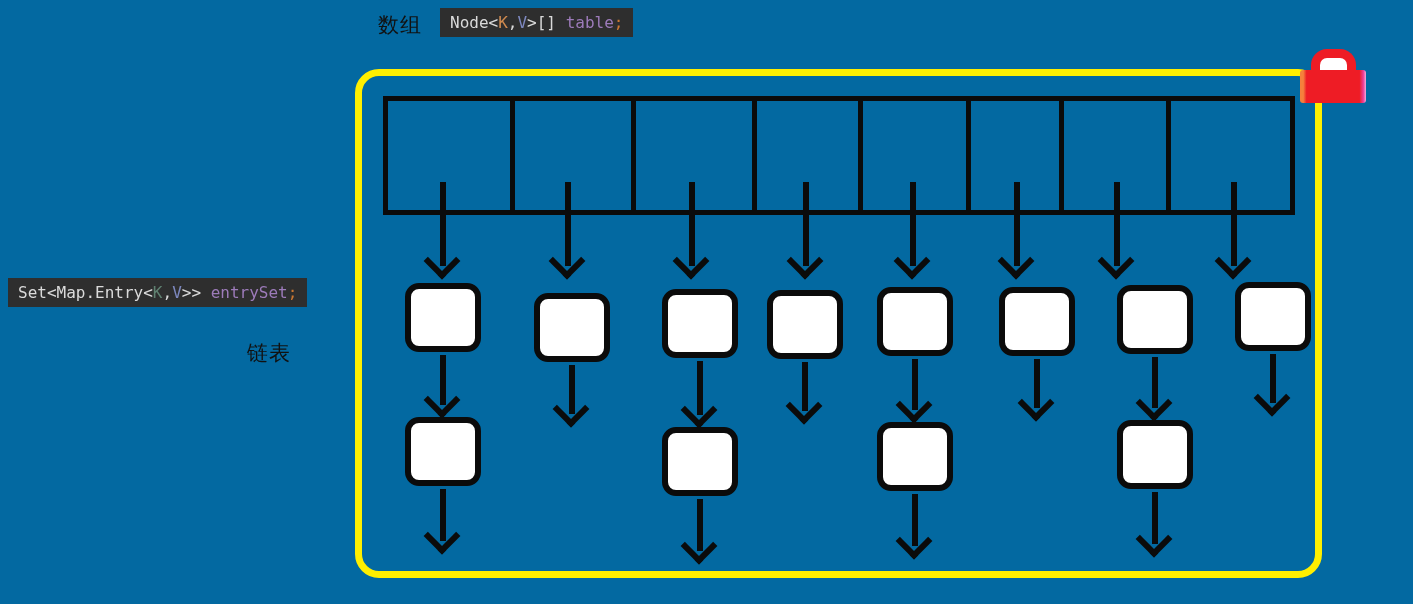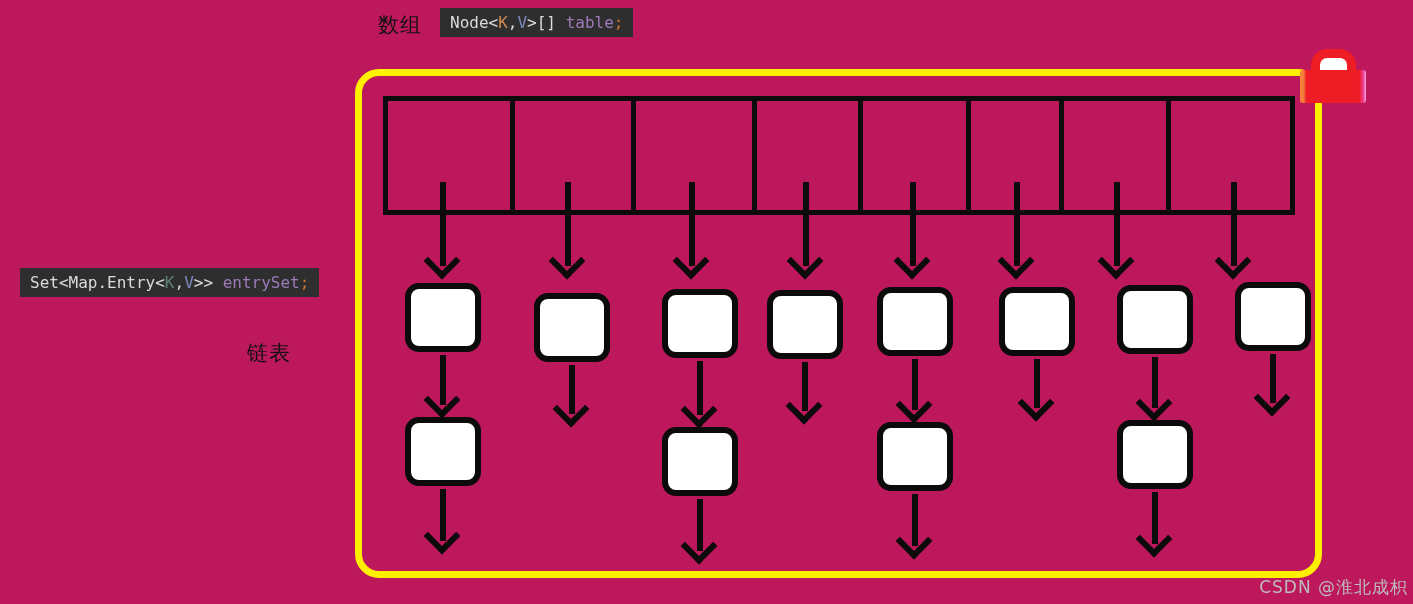--- a/index.html
+++ b/index.html
@@ -1,19 +1,19 @@
 <!DOCTYPE html>
 <html><head>
 <meta charset="utf-8">
 <style>
   html,body{margin:0;padding:0;background:#ffffff;}
   .canvas{
     position:relative;
     width:1413px;height:604px;
-    background:#be185d;
+    background:#0369a1;
     overflow:hidden;
     font-family:"DejaVu Sans","Liberation Sans",sans-serif;
   }
   .label{
     position:absolute;
     color:#111;
     font-size:21px;
     letter-spacing:1px;
     white-space:nowrap;
   }
@@ -24,21 +24,21 @@
     background:#2e2e2e;
     color:#dadada;
     font-family:"DejaVu Sans Mono","Liberation Mono",monospace;
     font-size:16px;
     line-height:29px;
     height:29px;
     padding:0 10px;
     white-space:pre;
   }
   .codebox.top{left:440px;top:8px;}
-  .codebox.left{left:8px;top:268px;margin-left:12px;}
+  .codebox.left{left:8px;top:278px;}
   .ybox{
     position:absolute;
     left:355px;top:69px;
     width:953px;height:495px;
     border:7px solid #ffef00;
     border-radius:24px;
   }
   .array{
     position:absolute;
     left:383px;top:96px;
@@ -223,14 +223,13 @@
         <div class="shaft" style="height: 49px;"></div>
         <div class="head"></div>
       </div>
     </div>
 
   <div class="lock">
     <div class="shackle"></div>
     <div class="body"></div>
   </div>
 
-  <div class="watermark">CSDN @淮北成枳</div>
 </div>
 
 </body></html>

